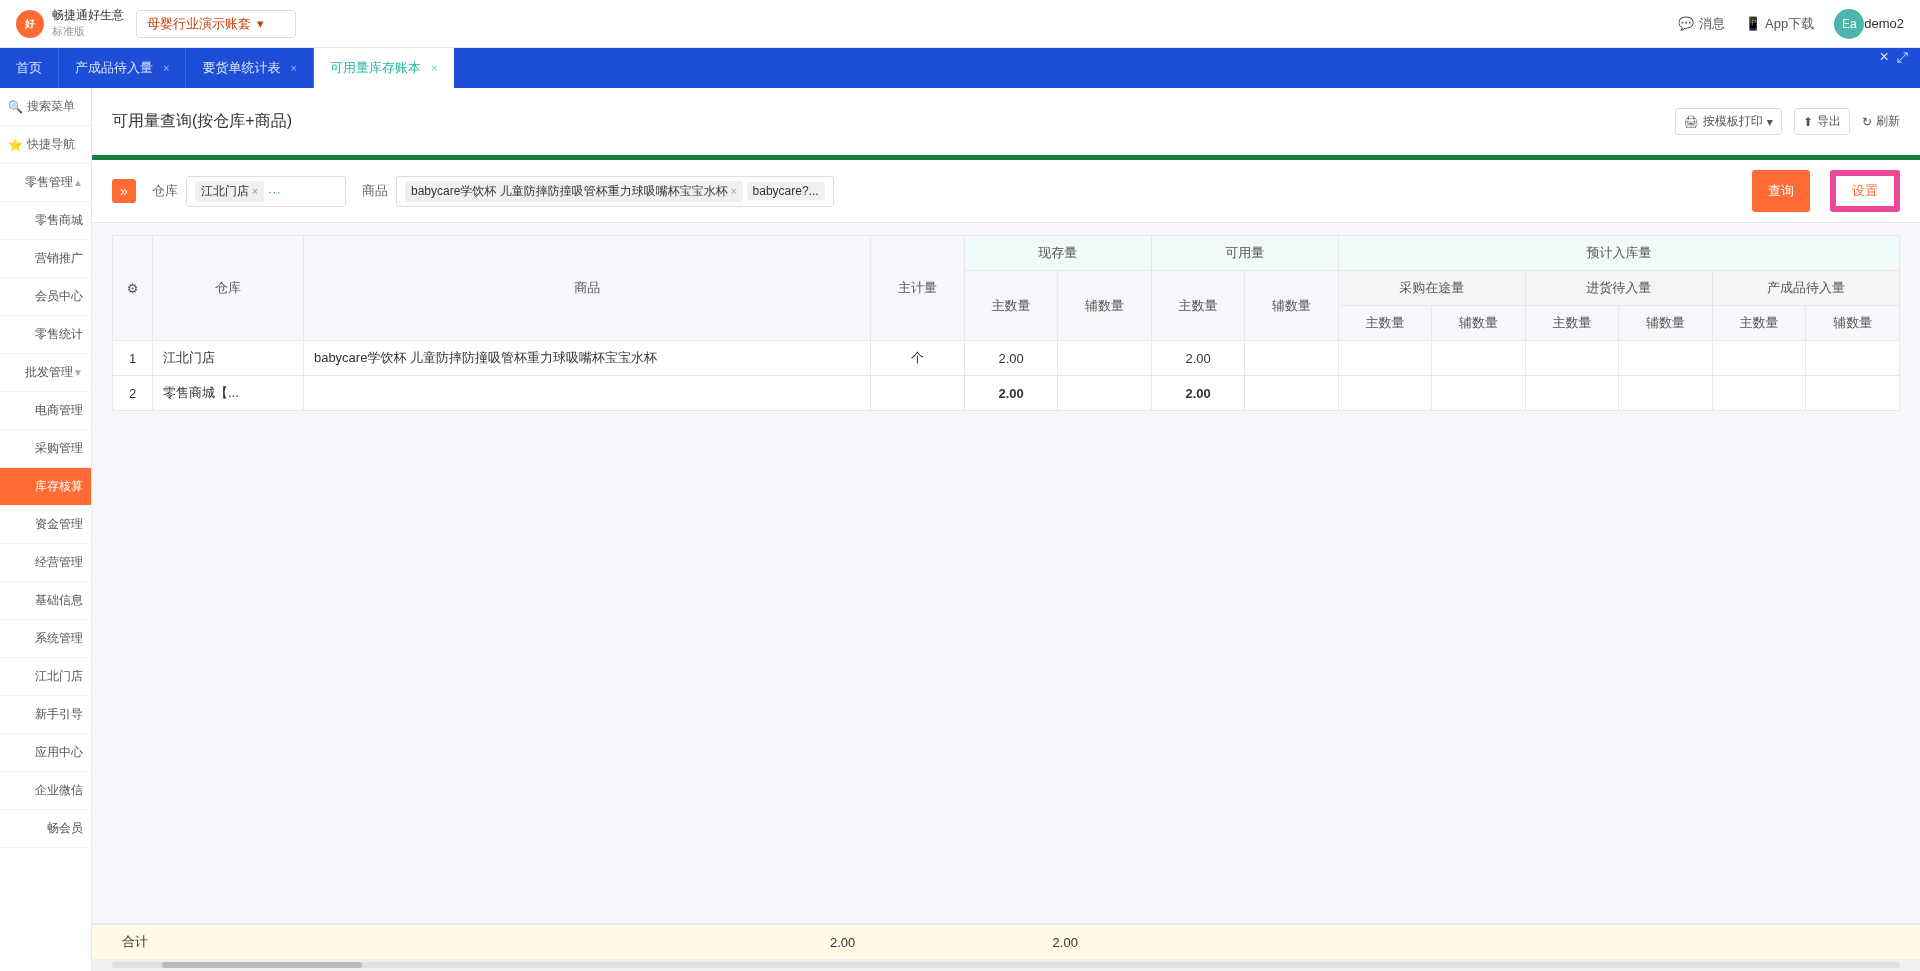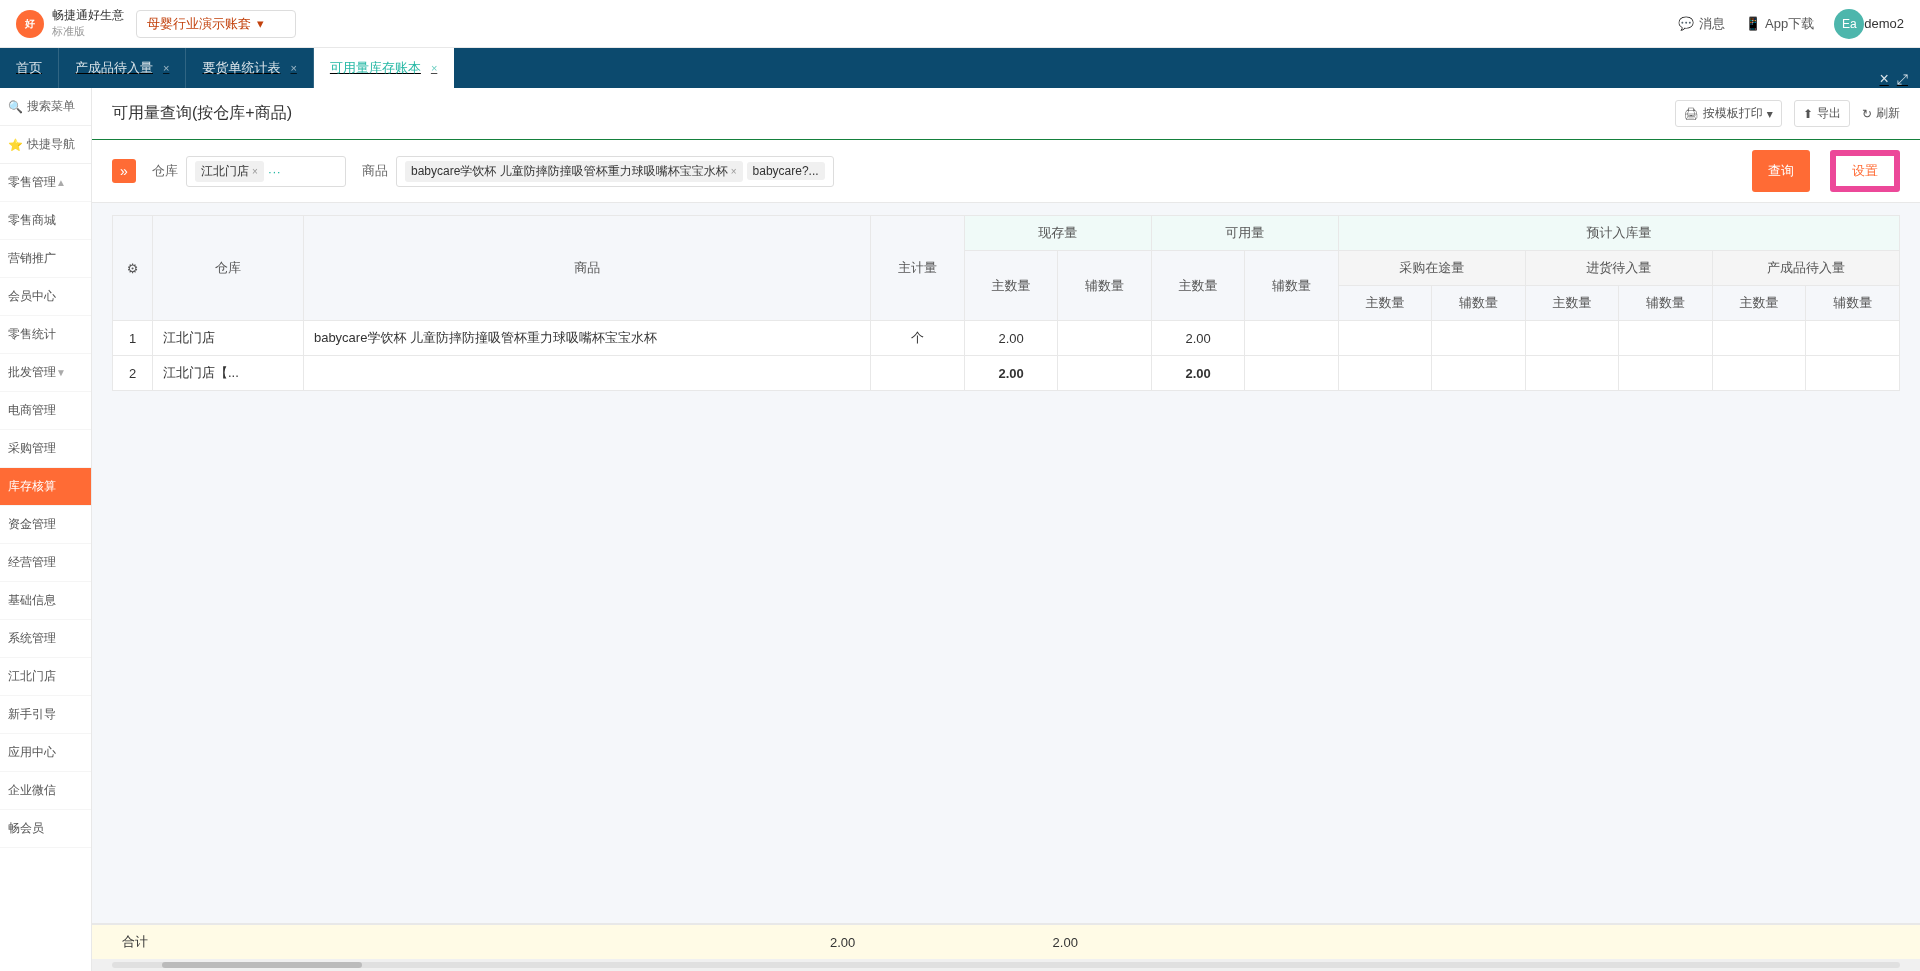--- a/index.html
+++ b/index.html
@@ -24,25 +24,24 @@
     .org-selector { display: flex; align-items: center; gap: 6px; font-size: 13px; color: #c2410c; padding: 4px 10px; border: 1px solid #ddd; border-radius: 4px; cursor: pointer; background: #fff; min-width: 160px; }
     .top-bar-right { display: flex; align-items: center; gap: 20px; }
     .top-bar-action { display: flex; align-items: center; gap: 4px; font-size: 13px; color: #555; cursor: pointer; }
     .avatar-area { display: flex; align-items: center; cursor: pointer; }
     .avatar { width: 30px; height: 30px; border-radius: 50%; background: #4db6ac; display: flex; align-items: center; justify-content: center; color: white; font-size: 12px; overflow: hidden; }
     .username { font-size: 13px; color: #333; }
 
     
     .nav-tabs {
       height: 40px;
-      background: #0c4a6e;
-      display: flex;
-      align-items: flex-end;
-      flex-shrink: 0;
-      text-decoration: underline;
+      background: #1d4ed8;
+      display: flex;
+      align-items: flex-start;
+      flex-shrink: 0;
     }
     .nav-tab {
       height: 40px;
       padding: 0 16px;
       display: flex;
       align-items: center;
       gap: 6px;
       font-size: 13px;
       color: rgba(255,255,255,0.85);
       cursor: pointer;
@@ -94,40 +93,40 @@
       padding: 10px 8px;
       border-bottom: 1px solid #f0f0f0;
     }
     .sidebar-item {
       padding: 10px 8px;
       font-size: 12px;
       color: #555;
       cursor: pointer;
       display: flex;
       align-items: center;
-      justify-content: flex-start;
+      justify-content: flex-end;
       border-bottom: 1px solid #f5f5f5;
     }
     .sidebar-item.active { background: #ff6b35; color: #fff; border-radius: 0; }
     .sidebar-item .arrow { font-size: 10px; color: #aaa; }
 
     
     .content-area {
       flex: 1;
       display: flex;
       flex-direction: column;
       overflow: hidden;
       background: #f5f7fa;
     }
 
     
     .page-header {
       background: #fff;
-      padding: 12px 20px;
-      border-bottom: 1px solid #15803d;
+      padding: 20px 20px;
+      border-bottom: 5px solid #15803d;
       display: flex;
       align-items: center;
       justify-content: space-between;
       flex-shrink: 0;
     }
     .page-title { font-size: 16px; font-weight: 500; color: #333; }
     .page-header-actions { display: flex; align-items: center; gap: 12px; }
     .btn-action {
       display: flex; align-items: center; gap: 4px;
       font-size: 12px; color: #555; cursor: pointer;
@@ -477,21 +476,21 @@
             <td></td>
             <td></td>
             <td></td>
             <td></td>
             <td></td>
             <td></td>
             <td></td>
           </tr>
           <tr>
             <td>2</td>
-            <td class="text-left">江北门店【...</td>
+            <td class="text-left">零售商城【...</td>
             <td class="text-left"></td>
             <td></td>
             <td><strong>2.00</strong></td>
             <td></td>
             <td><strong>2.00</strong></td>
             <td></td>
             <td></td>
             <td></td>
             <td></td>
             <td></td>

